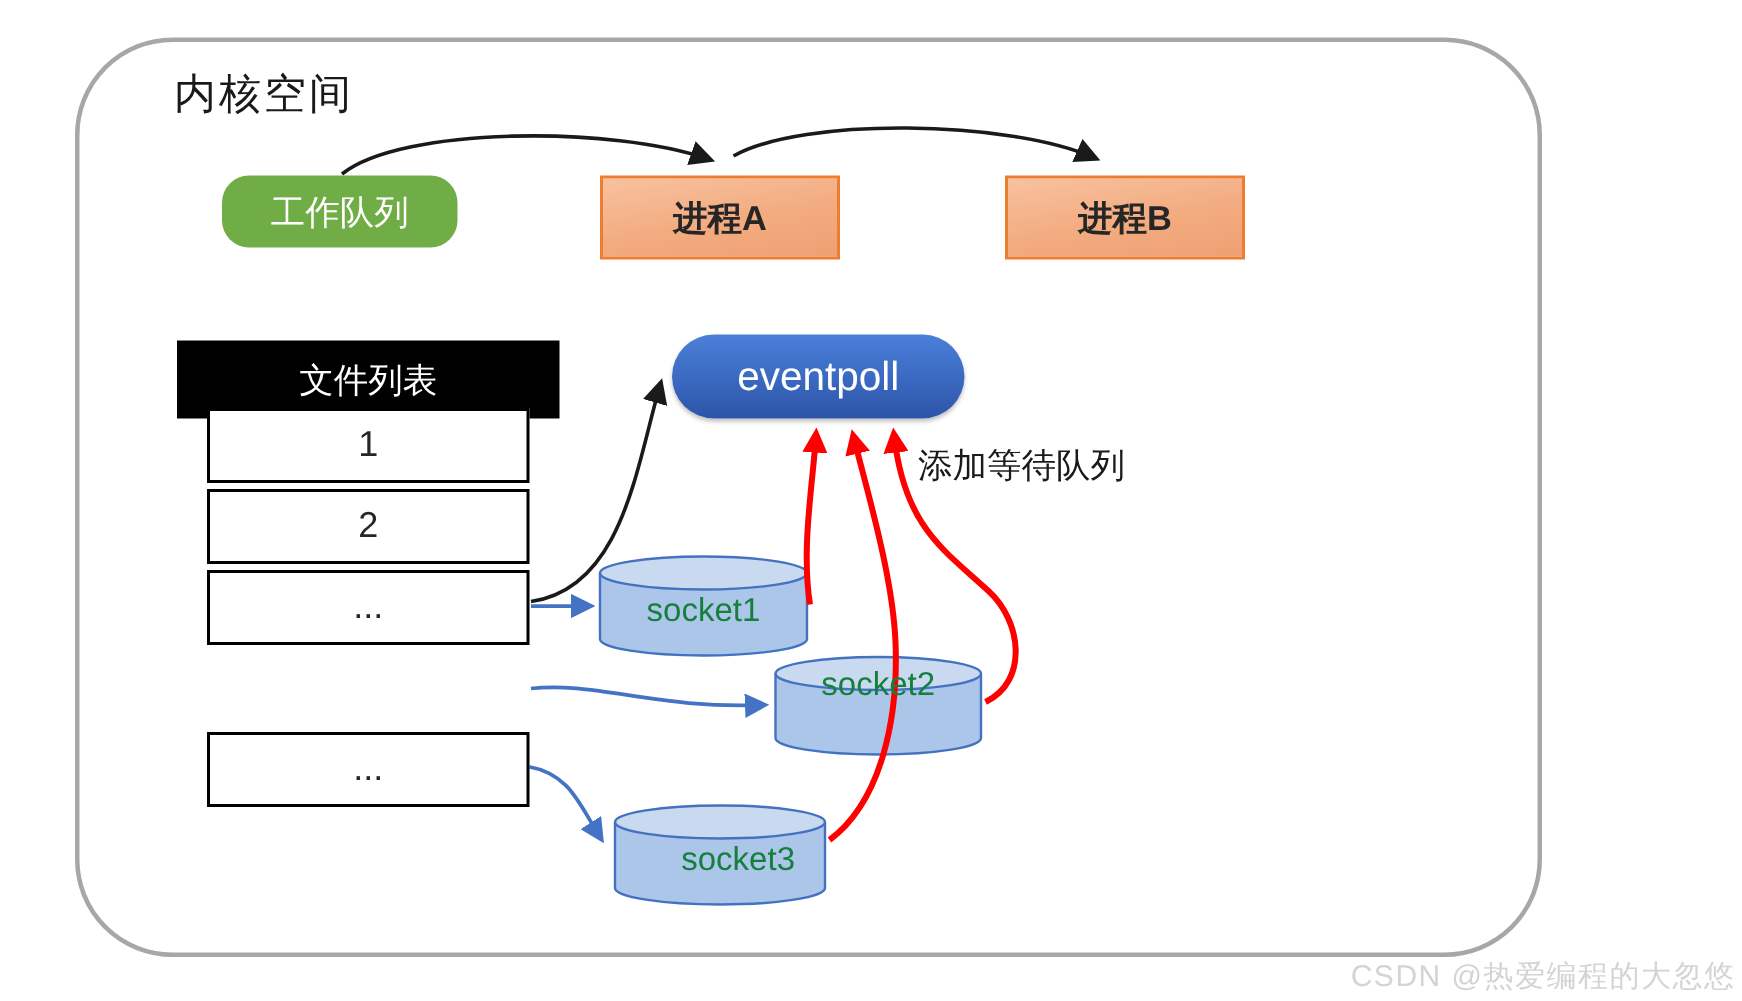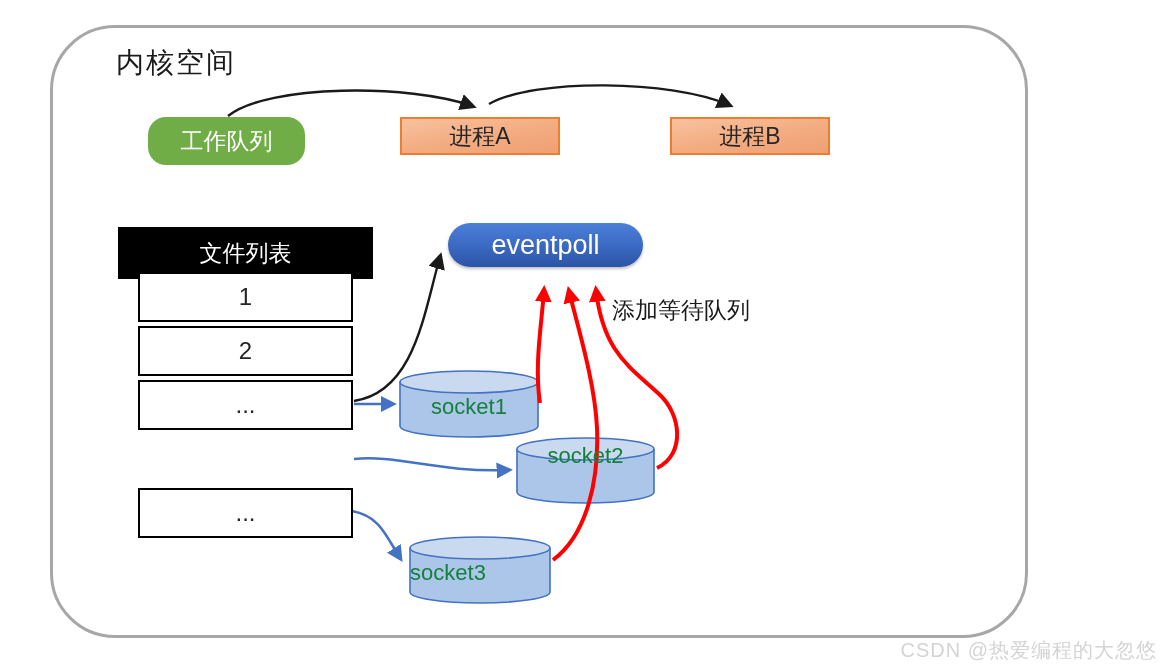--- a/index.html
+++ b/index.html
@@ -17,53 +17,54 @@
   }
   .box{
     position:absolute;display:flex;align-items:center;justify-content:center;
     font-size:23px;box-sizing:border-box;
   }
   .work-queue{
     left:148px;top:117px;width:157px;height:48px;
     background:#70AD47;color:#ffffff;border-radius:18px;
   }
   .process{
-    width:160px;height:38px;color:#262626;
+    width:160px;height:56px;color:#262626;
     background:linear-gradient(170deg,#f7c29f 0%,#f3ab80 55%,#efa074 100%);
     border:2px solid #ED7D31;
+    font-weight:bold;
   }
   .process-a{left:400px;top:117px;}
   .process-b{left:653px;top:117px;margin-left:17px;}
   .file-header{
     position:absolute;left:118px;top:227px;width:255px;height:52px;
     background:#000000;color:#ffffff;display:flex;align-items:center;
     justify-content:center;font-size:23px;
   }
   .file-row{
     position:absolute;left:138px;width:215px;height:50px;background:#ffffff;
     border:2px solid #000000;box-sizing:border-box;display:flex;
     align-items:center;justify-content:center;font-size:24px;color:#262626;
   }
   .row-0{top:272px}.row-1{top:326px}.row-2{top:380px}.row-3{top:434px}.row-4{top:488px}
   .eventpoll{
-    position:absolute;left:448px;top:223px;width:195px;height:44px;
+    position:absolute;left:448px;top:223px;width:195px;height:56px;
     border-radius:28px;display:flex;align-items:center;justify-content:center;
     color:#ffffff;font-size:27px;
     background:linear-gradient(180deg,#4b80d9 0%,#3a68c0 55%,#2c54a6 100%);
     box-shadow:0 2px 3px rgba(0,0,0,0.25);
   }
   .annotation{
     position:absolute;left:612px;top:295px;font-size:23px;color:#1a1a1a;
   }
   .socket-label{
     position:absolute;text-align:center;font-size:22px;color:#15803d;
   }
   .socket1-label{left:400px;top:394px;width:138px;}
   .socket2-label{left:517px;top:443px;width:137px;}
-  .socket3-label{left:388px;top:560px;width:120px;}
+  .socket3-label{left:410px;top:560px;width:120px;text-align:right;}
   .watermark{
     position:absolute;right:4px;top:637px;font-size:20px;color:#d4d4d4;
     letter-spacing:1px;
   }
   svg.diagram{position:absolute;left:0;top:0;width:1161px;height:667px;}
 </style>
 </head>
 <body>
 
 <div class="stage">

